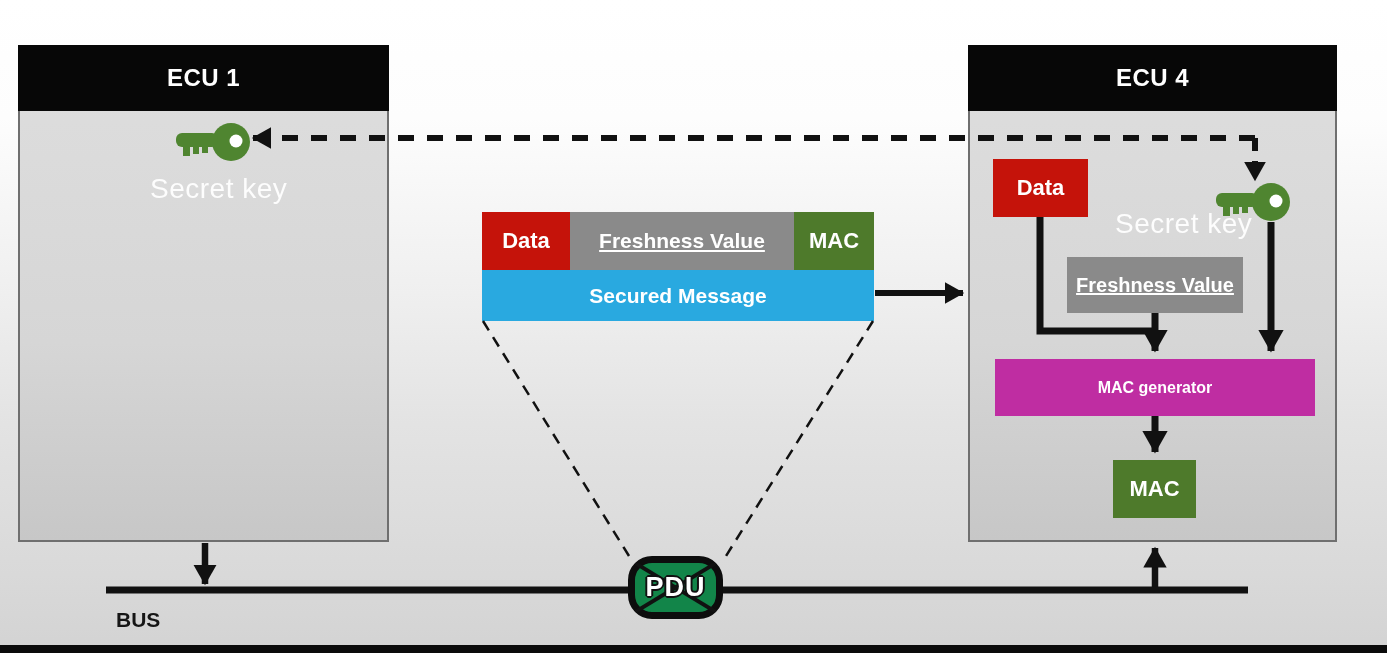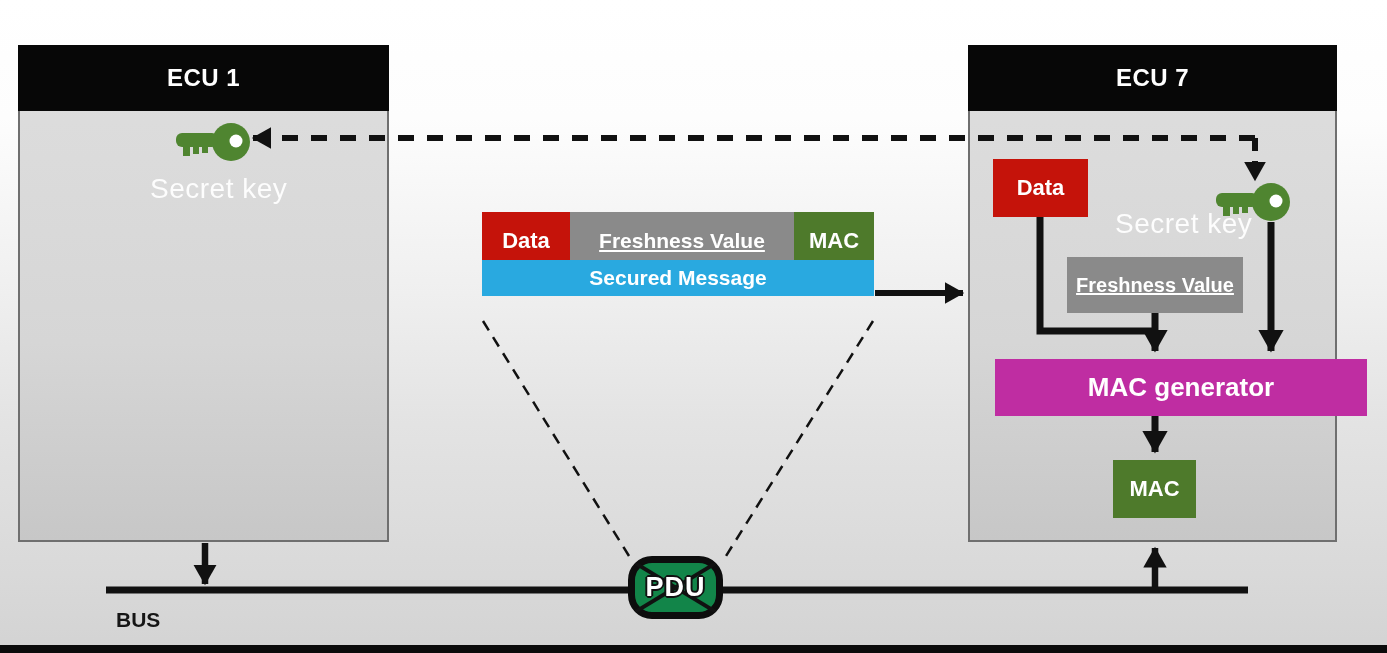--- a/index.html
+++ b/index.html
@@ -59,41 +59,41 @@
   <svg class="abs key-icon" style="left:176px;top:122px;" width="75" height="42" viewBox="0 0 75 42">
     <circle cx="55" cy="20" r="19" fill="var(--key-green,#4f8530)"></circle>
     <rect x="0" y="11" width="42" height="14" rx="6" fill="var(--key-green,#4f8530)"></rect>
     <rect x="7" y="24" width="7" height="10" fill="var(--key-green,#4f8530)"></rect>
     <rect x="17" y="24" width="6" height="8" fill="var(--key-green,#4f8530)"></rect>
     <rect x="26" y="24" width="6" height="7" fill="var(--key-green,#4f8530)"></rect>
     <circle cx="60" cy="19" r="6.5" fill="#ffffff"></circle>
   </svg>
 
   <div class="abs ecu" style="left:968px;top:45px;width:369px;height:497px;">
-    <div class="ecu-header">ECU 7</div>
+    <div class="ecu-header">ECU 4</div>
   </div>
   <div class="abs secret-label" style="left:1115px;top:208px;width:170px;">Secret key</div>
   <svg class="abs key-icon" style="left:1216px;top:182px;" width="75" height="42" viewBox="0 0 75 42">
     <circle cx="55" cy="20" r="19" fill="var(--key-green,#4f8530)"></circle>
     <rect x="0" y="11" width="42" height="14" rx="6" fill="var(--key-green,#4f8530)"></rect>
     <rect x="7" y="24" width="7" height="10" fill="var(--key-green,#4f8530)"></rect>
     <rect x="17" y="24" width="6" height="8" fill="var(--key-green,#4f8530)"></rect>
     <rect x="26" y="24" width="6" height="7" fill="var(--key-green,#4f8530)"></rect>
     <circle cx="60" cy="19" r="6.5" fill="#ffffff"></circle>
   </svg>
 
   <div class="abs node msg-red" style="left:993px;top:159px;width:95px;height:58px;font-size:22px;">Data</div>
   <div class="abs node msg-gray" style="left:1067px;top:257px;width:176px;height:56px;font-size:20px;">Freshness Value</div>
-  <div class="abs node magenta" style="left:995px;top:359px;width:372px;height:57px;font-size:26px;">MAC generator</div>
+  <div class="abs node magenta" style="left:995px;top:359px;width:320px;height:57px;font-size:16px;">MAC generator</div>
   <div class="abs node msg-olive" style="left:1113px;top:460px;width:83px;height:58px;font-size:22px;">MAC</div>
 
   <div class="abs node msg-red" style="left:482px;top:212px;width:88px;height:58px;font-size:22px;">Data</div>
   <div class="abs node msg-gray" style="left:570px;top:212px;width:224px;height:58px;font-size:21px;">Freshness Value</div>
   <div class="abs node msg-olive" style="left:794px;top:212px;width:80px;height:58px;font-size:22px;">MAC</div>
-  <div class="abs node msg-blue" style="left:482px;top:260px;width:392px;height:36px;font-size:21px;">Secured Message</div>
+  <div class="abs node msg-blue" style="left:482px;top:270px;width:392px;height:51px;font-size:21px;">Secured Message</div>
 
   <svg class="connectors" width="1387" height="653" viewBox="0 0 1387 653">
     <defs>
       <marker id="ah" markerUnits="strokeWidth" markerWidth="3.4" markerHeight="3.8" refX="3.0" refY="1.8" orient="auto">
         <path d="M0,0 L3.2,1.8 L0,3.6 Z" fill="#111111"></path>
       </marker>
     </defs>
     <path d="M1255 138 H 253" stroke="#111" stroke-width="6" fill="none" stroke-dasharray="16 13" marker-end="url(#ah)"></path>
     <path d="M1255 138 V 180" stroke="#111" stroke-width="6" fill="none" stroke-dasharray="13 10" marker-end="url(#ah)"></path>
     <path d="M875 293 H 963" stroke="#111" stroke-width="6" fill="none" marker-end="url(#ah)"></path>

